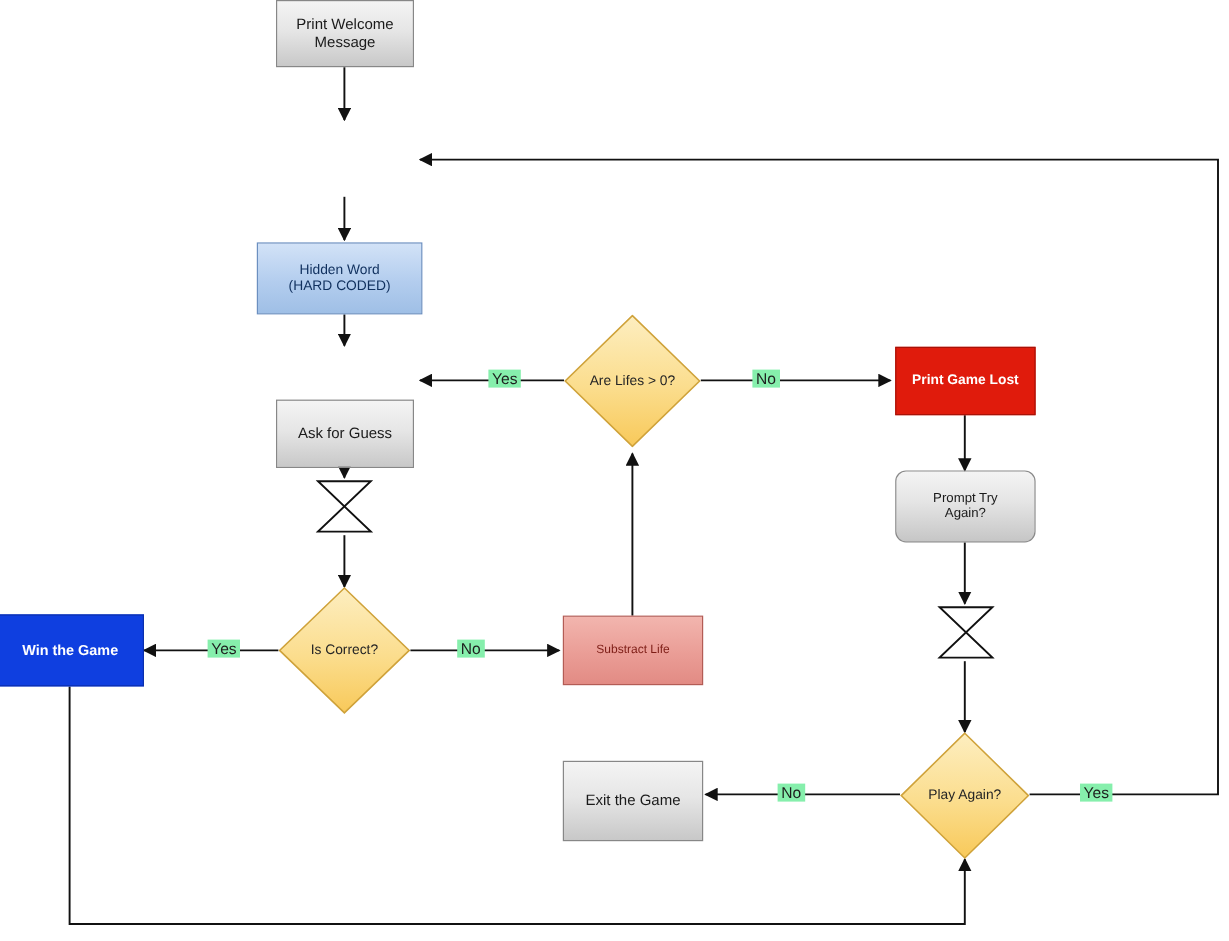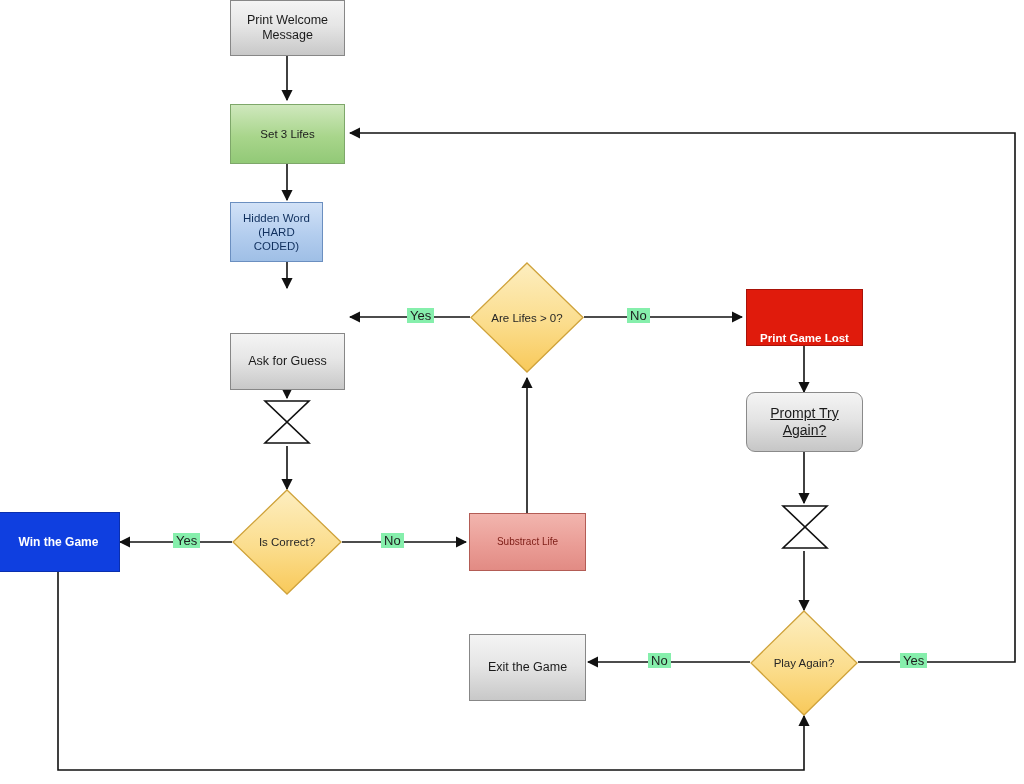--- a/index.html
+++ b/index.html
@@ -84,22 +84,21 @@
     border: 1px solid #b35c55;
     color: #7d1d16;
     font-size: 10px;
   }
   
   .box-round {
     border-radius: 9px;
     background: linear-gradient(to bottom, #f4f4f4 0%, #e4e4e4 45%, #c6c6c6 100%);
     border: 1px solid #8a8a8a;
     color: #1a1a1a;
-    font-size: 14px;
-    text-decoration: underline;
+    font-size: 11px;
   }
 
   
   .diamond {
     position: absolute;
     z-index: 3;
   }
   .diamond .dshape {
     position: absolute;
     left: 0; top: 0;
@@ -181,25 +180,22 @@
 
       <path d="M 58 572 L 58 770 L 804 770 L 804 716" marker-end="url(#arrow)"></path>
     </g>
   </svg>
 
   <div class="node box-gray" style="left:230px; top:0px; width:115px; height:56px;">
     <span class="lbl">Print Welcome
 Message</span>
   </div>
 
-  <div class="node box-green" style="left:230px; top:104px; width:115px; height:60px;">
-    <span class="lbl">Set 3 Lifes</span>
-  </div>
-
-  <div class="node box-bluelight" style="left:230px; top:202px; width:93px; height:60px;">
+
+  <div class="node box-bluelight" style="left:214px; top:202px; width:138px; height:60px;">
     <span class="lbl">Hidden Word
 (HARD CODED)</span>
   </div>
 
   <div class="node box-gray" style="left:230px; top:289px; width:115px; height:57px;margin-top:44px;">
     <span class="lbl">Ask for Guess</span>
   </div>
 
   <div class="bowtie" style="left:263px; top:398px; width:48px; height:48px;">
     <svg width="48" height="48" viewBox="0 0 48 48">
@@ -236,21 +232,21 @@
           <stop offset="0%" stop-color="#fdeec0"></stop>
           <stop offset="55%" stop-color="#fbdd8d"></stop>
           <stop offset="100%" stop-color="#f8c95a"></stop>
         </linearGradient>
       </defs>
       <path d="M 57 1 L 113 55.5 L 57 110 L 1 55.5 Z" fill="url(#gradYellow2)" stroke="#cfa23a" stroke-width="1.3"></path>
     </svg>
     <div class="dlabel">Are Lifes &gt; 0?</div>
   </div>
 
-  <div class="node box-red" style="left:746px; top:289px; width:117px; height:57px;align-items:flex-end;">
+  <div class="node box-red" style="left:746px; top:289px; width:117px; height:57px;">
     <span class="lbl">Print Game Lost</span>
   </div>
 
   <div class="node box-round" style="left:746px; top:392px; width:117px; height:60px;">
     <span class="lbl">Prompt Try
 Again?</span>
   </div>
 
   <div class="bowtie" style="left:781px; top:503px; width:48px; height:48px;">
     <svg width="48" height="48" viewBox="0 0 48 48">

